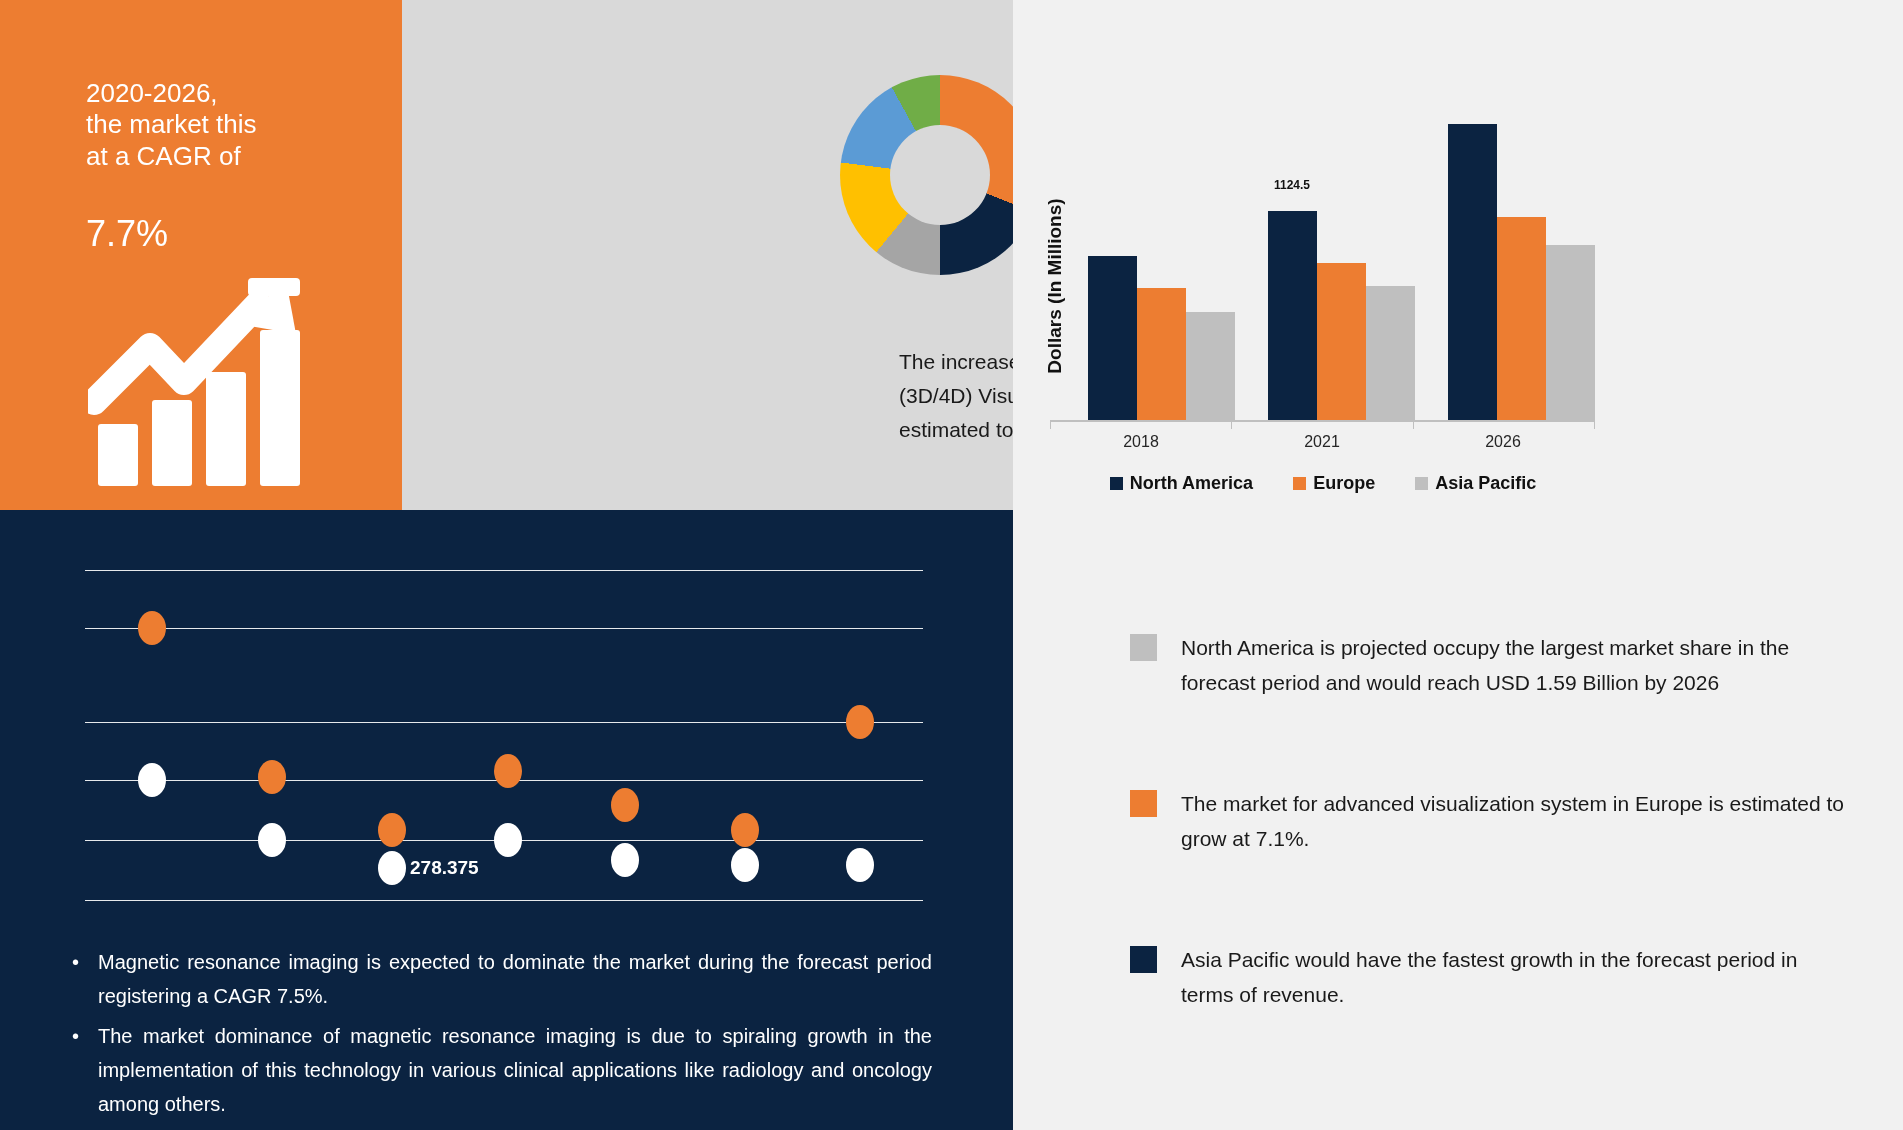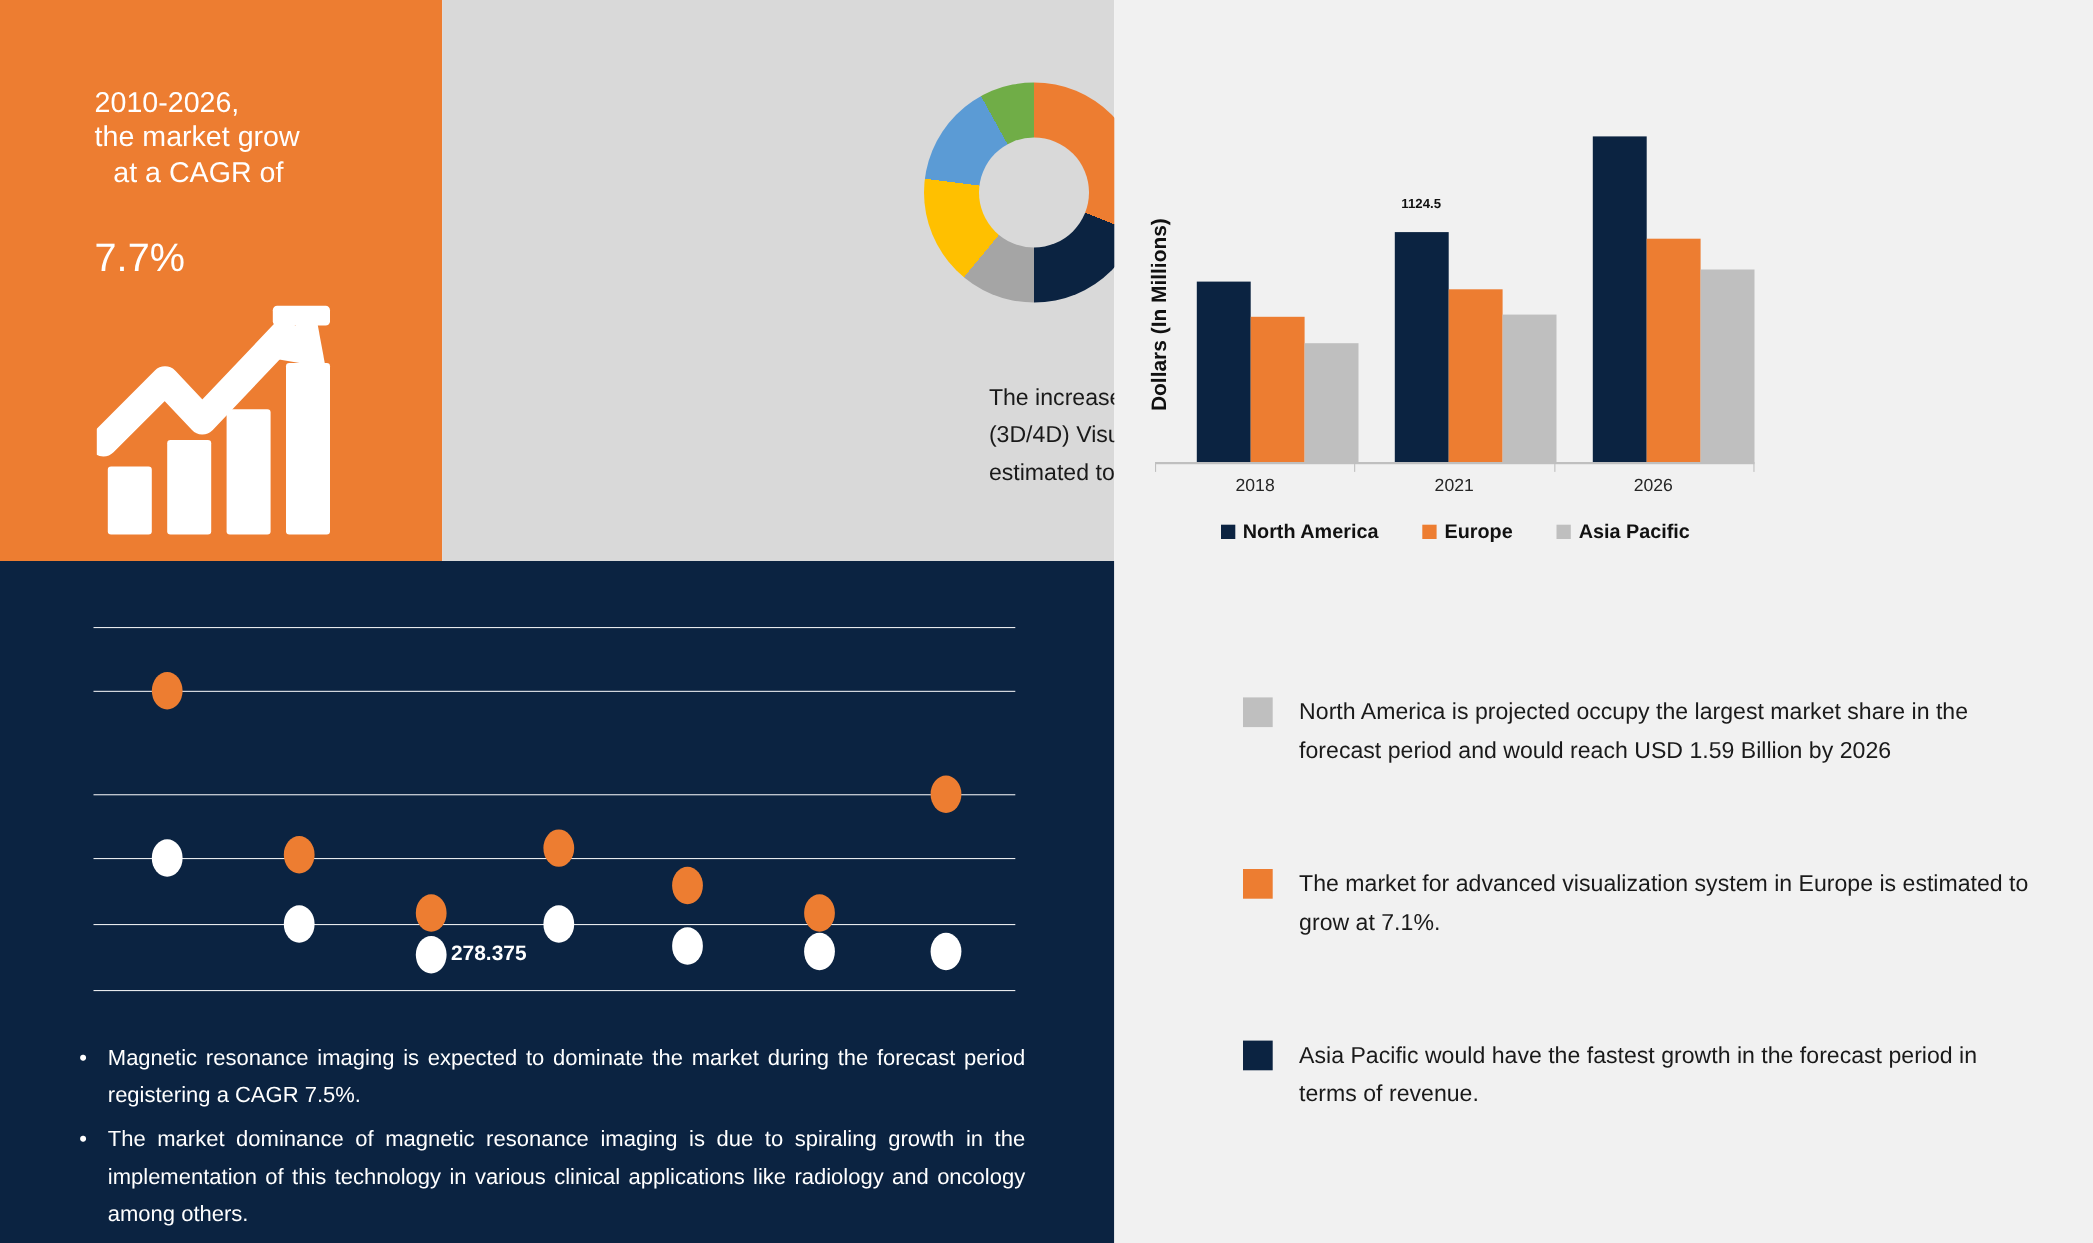--- a/index.html
+++ b/index.html
@@ -24,21 +24,21 @@
   .navy-panel {
     position: absolute; left: 0; top: 510px; width: 1013px; height: 620px;
     background: #0b2341;
   }
 
   
   .accel-block { position: absolute; left: 86px; top: 78px; color: #ffffff; }
   .accel-l1 { font-size: 26px; line-height: 30px; font-weight: 400; }
   .accel-l2 { font-size: 26px; line-height: 32px; font-weight: 400; }
   .accel-big { font-size: 42px; line-height: 54px; font-weight: 700; letter-spacing: -0.5px; }
-  .accel-l3 { font-size: 26px; line-height: 32px; font-weight: 400; margin-left: 17px; }
+  .accel-l3 { font-size: 26px; line-height: 32px; font-weight: 400; }
   .accel-pct { font-size: 36px; line-height: 44px; font-weight: 400; margin-top: 40px; }
 
   
   .growth-icon { position: absolute; left: 88px; top: 272px; width: 240px; height: 220px; }
 
   
   .donut-wrap { position: absolute; left: 438px; top: 75px; width: 200px; height: 200px; }
   .donut { width: 200px; height: 200px; border-radius: 50%; }
   .donut-hole {
     position: absolute; left: 50px; top: 50px; width: 100px; height: 100px;
@@ -122,22 +122,22 @@
 </style>
 </head>
 <body>
 
 <div class="page">
 
   <div class="left-half">
 
     <div class="orange-panel">
       <div class="accel-block">
-        <div class="accel-l1">2010-2026,</div>
-        <div class="accel-l2">the market grow</div>
+        <div class="accel-l1">2020-2026,</div>
+        <div class="accel-l2">the market this</div>
         <div class="accel-l3">at a CAGR of</div>
         <div class="accel-pct">7.7%</div>
       </div>
 
       <svg class="growth-icon" viewBox="0 0 240 220">
         <rect x="10" y="152" width="40" height="62" rx="3" fill="#ffffff"></rect>
         <rect x="64" y="128" width="40" height="86" rx="3" fill="#ffffff"></rect>
         <rect x="118" y="100" width="40" height="114" rx="3" fill="#ffffff"></rect>
         <rect x="172" y="58" width="40" height="156" rx="3" fill="#ffffff"></rect>
         <path d="M6 130 L62 74 L96 110 L170 32" stroke="#ffffff" stroke-width="26" fill="none" stroke-linecap="round" stroke-linejoin="round"></path>

